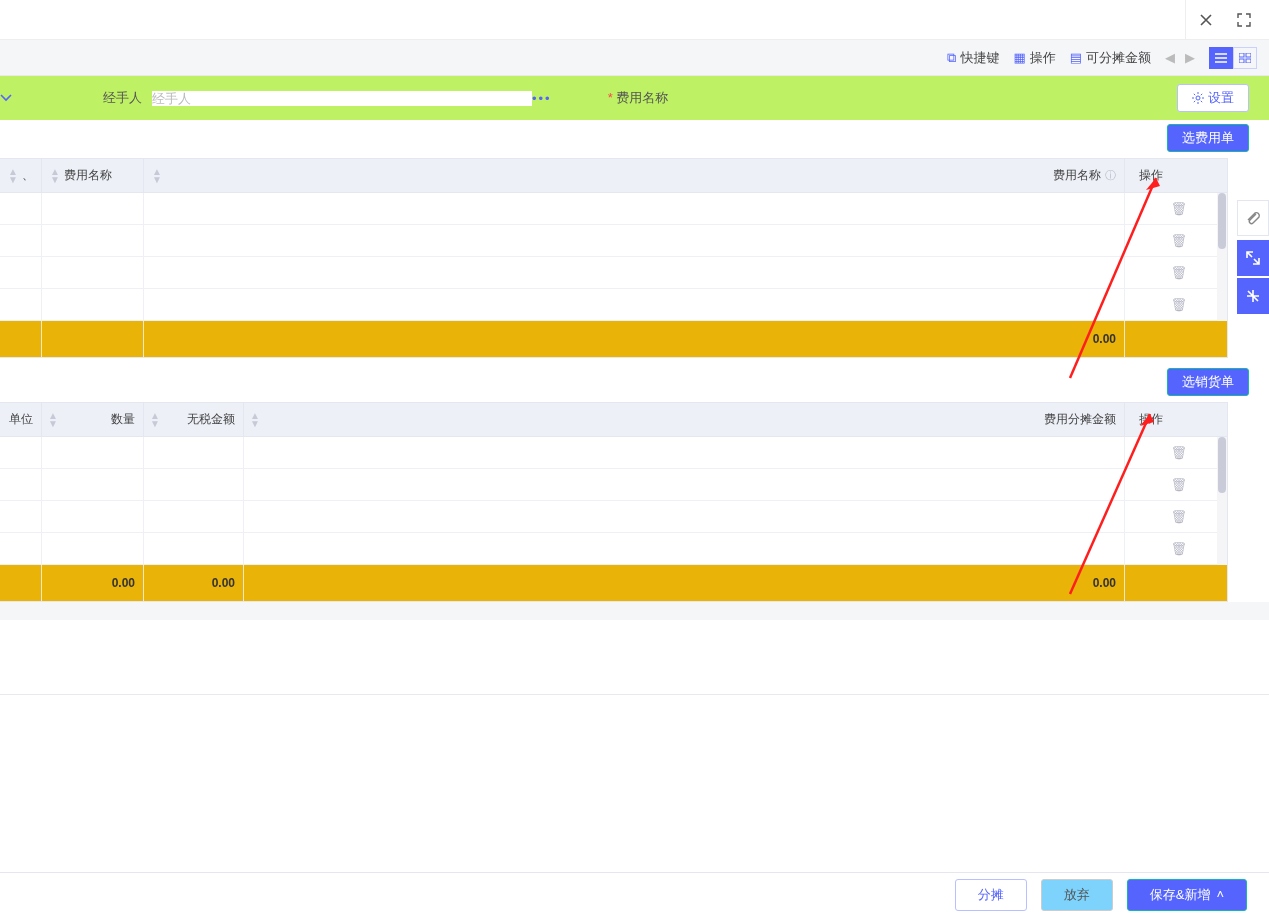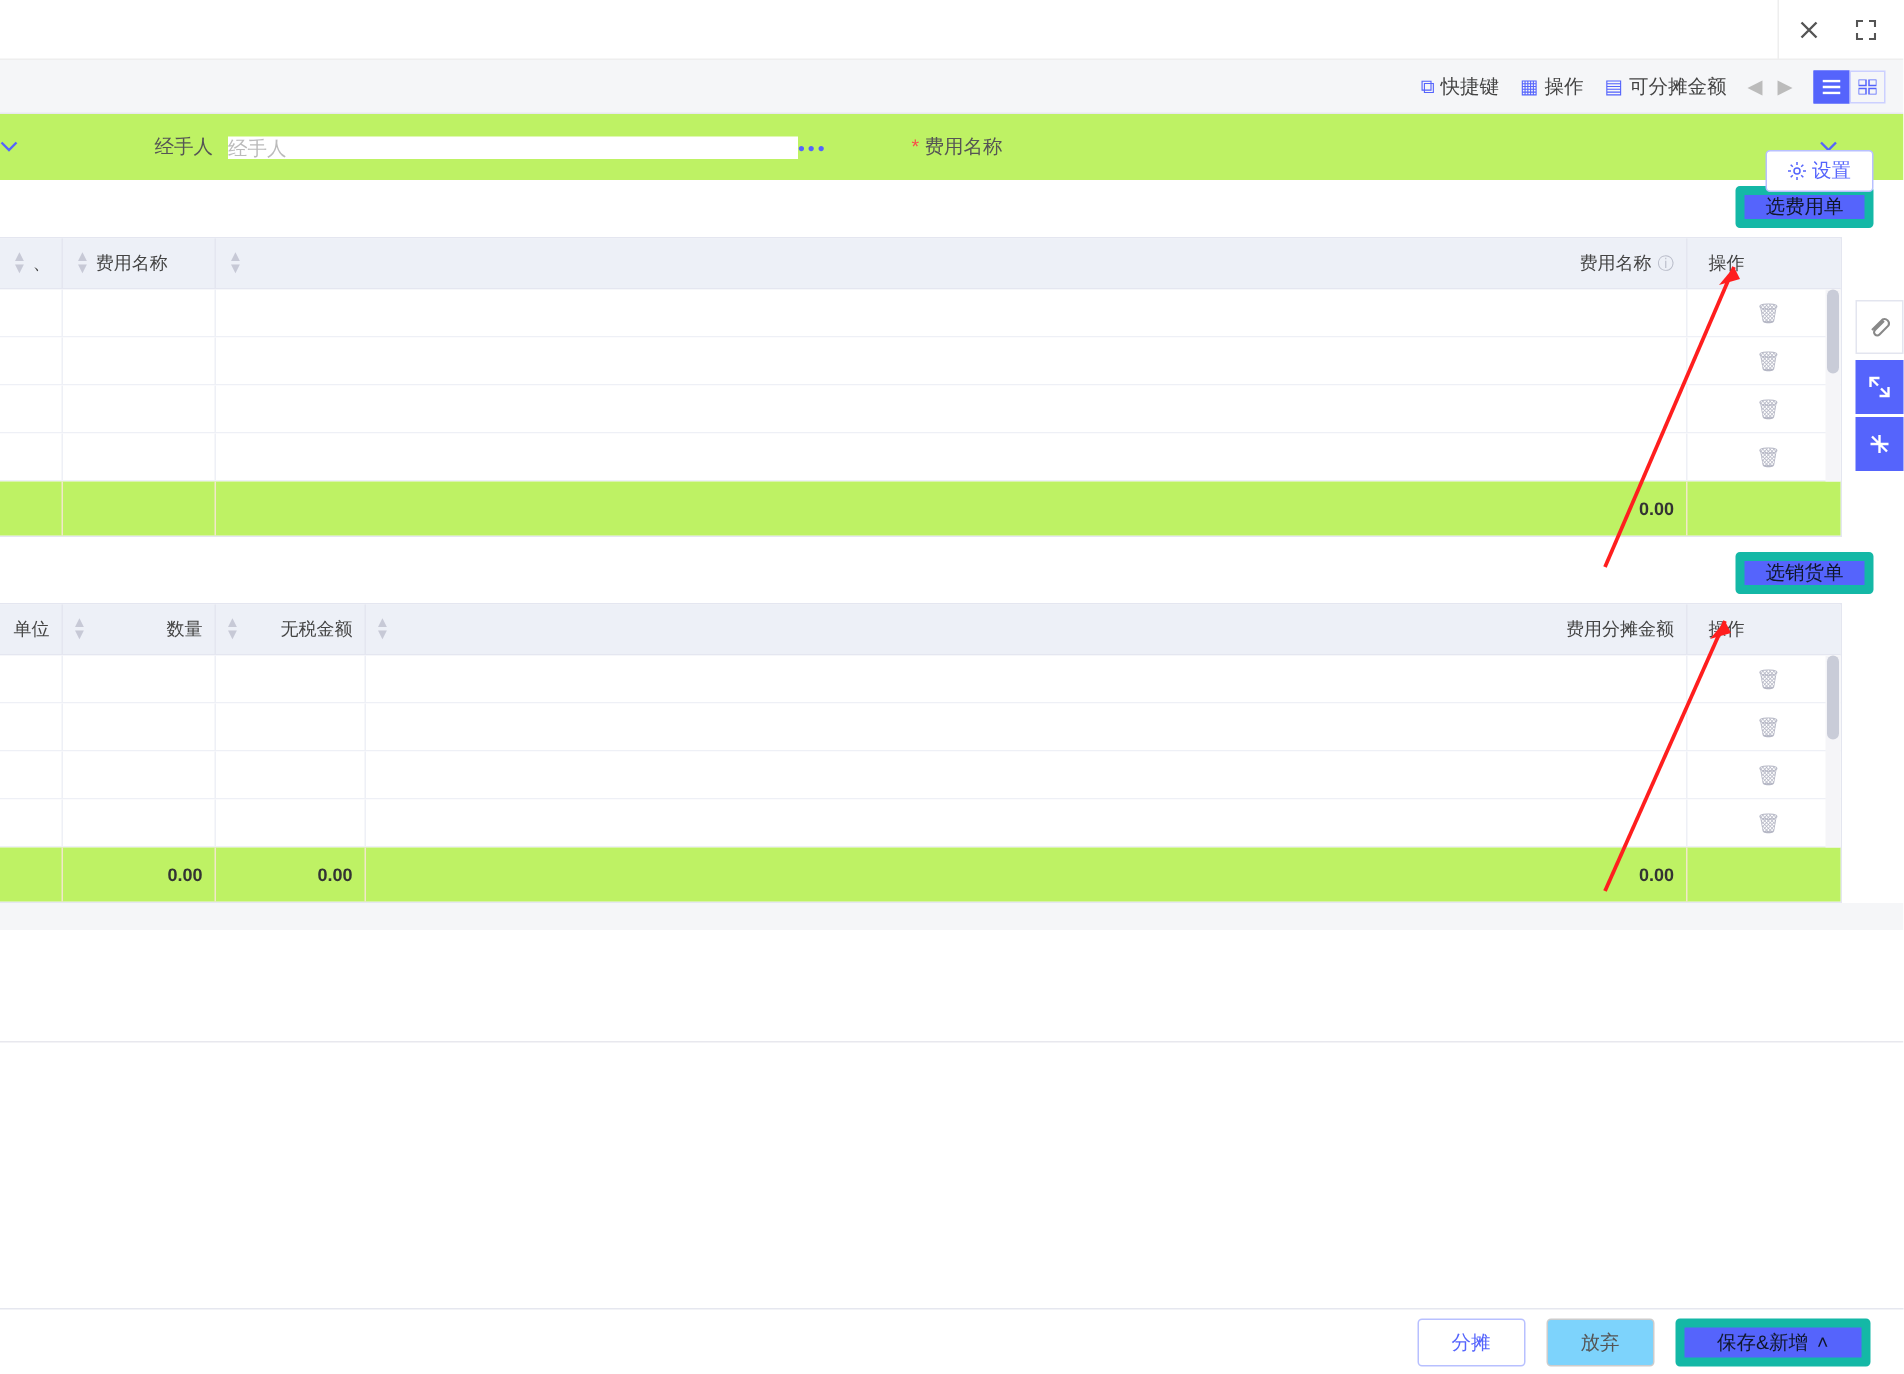--- a/index.html
+++ b/index.html
@@ -18,36 +18,36 @@
   .vbtn.active{background:#5564fc;color:#fff;border-color:#5564fc}
   .formrow{height:44px;display:flex;align-items:center;padding:6px 16px 6px 0;background:#bef264;position:relative}
   .drop-caret{width:28px;color:#5564fc;text-align:center}
   .flabel{color:#555;min-width:52px;text-align:right;margin-right:10px}
   .req::before{content:"* ";color:#fa4b4b}
   .finput{border:none;outline:none;font-size:13px;color:#333;width:380px}
   .finput::placeholder{color:#bbb}
   .dots{color:#5564fc;letter-spacing:2px}
   .drop2{color:#5564fc;margin-left:auto;margin-right:28px}
   .btn{display:inline-flex;align-items:center;justify-content:center;height:28px;padding:0 14px;border-radius:3px;font-size:13px;cursor:pointer}
-  .btn-primary{background:#5564fc;color:#0f172a;border:6px solid #14b8a6}
+  .btn-primary{background:#5564fc;color:#ffffff;border:1px solid #14b8a6}
   .btn-outline{background:#fff;color:#5564fc;border:1px solid #b8c0ff}
   .btn-plain{background:#7dd3fc;color:#555;border:1px solid #ccc}
-  .sets-btn{position:absolute;right:20px;top:24px}
+  .sets-btn{position:absolute;right:20px;top:8px}
   .section-btnrow{display:flex;justify-content:flex-end;padding:4px 20px 6px 20px}
   .grid{width:1228px;border:1px solid #e4e6f0;border-left:none;position:relative}
   .gh{display:flex;background:#edf0f7;height:34px;border-bottom:1px solid #e4e6f0}
   .cell{border-right:1px solid #e4e6f0;display:flex;align-items:center;height:100%;padding:0 8px;font-size:12px;color:#555;position:relative}
   .sorts{color:#c7c9d6;margin-right:4px;font-size:10px;line-height:8px}
   .cell.opcol{justify-content:flex-start;padding-left:14px}
   .ghlabel{color:#444}
   .rows{}
   .row{display:flex;height:32px;border-bottom:1px solid #eef0f6;background:#fff}
   .row .cell{border-right:1px solid #eef0f6;color:#333}
   .trash{color:#b5b7c5;font-size:13px;cursor:pointer}
-  .sumrow{display:flex;height:36px;background:#bef264}
+  .sumrow{display:flex;height:36px;background:#eab308}
   .sumrow .cell{border-right:1px solid #f1e7c9;font-weight:600;color:#333;justify-content:flex-end}
   .vscroll{position:absolute;right:0;top:34px;bottom:36px;width:10px;background:#f5f5f8}
   .vthumb{position:absolute;right:1px;top:0;width:8px;height:56px;background:#c9ccd8;border-radius:4px}
   .side{position:absolute;right:0;top:200px;display:flex;flex-direction:column}
   .attach{width:32px;height:36px;border:1px solid #e3e5ef;display:flex;align-items:center;justify-content:center;color:#888;background:#fff;cursor:pointer}
   .sq{width:32px;height:36px;background:#5564fc;color:#fff;display:flex;align-items:center;justify-content:center;cursor:pointer;margin-top:4px}
   .sq+ .sq{margin-top:2px}
   .blanksec{height:18px;background:#f5f6f8}
   .dividerline{height:1px;background:#e8e8ee;margin:28px 0 0 0}
   .footer{position:absolute;left:0;right:0;bottom:0;height:44px;border-top:1px solid #e5e7ef;display:flex;align-items:center;justify-content:flex-end;gap:14px;padding:0 22px;background:#fff}

